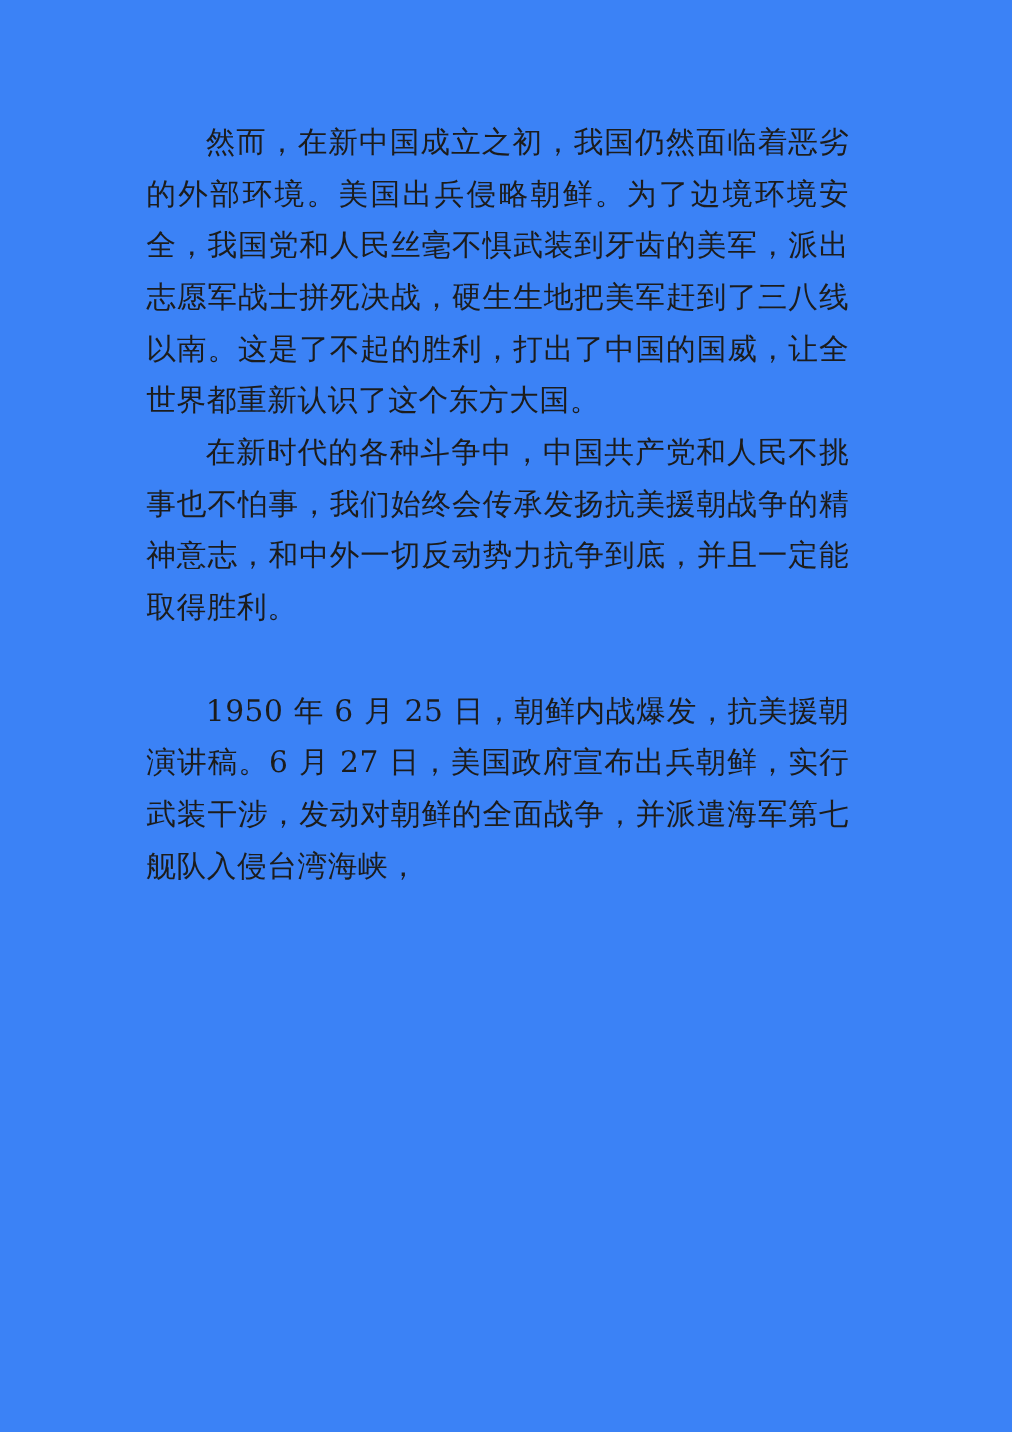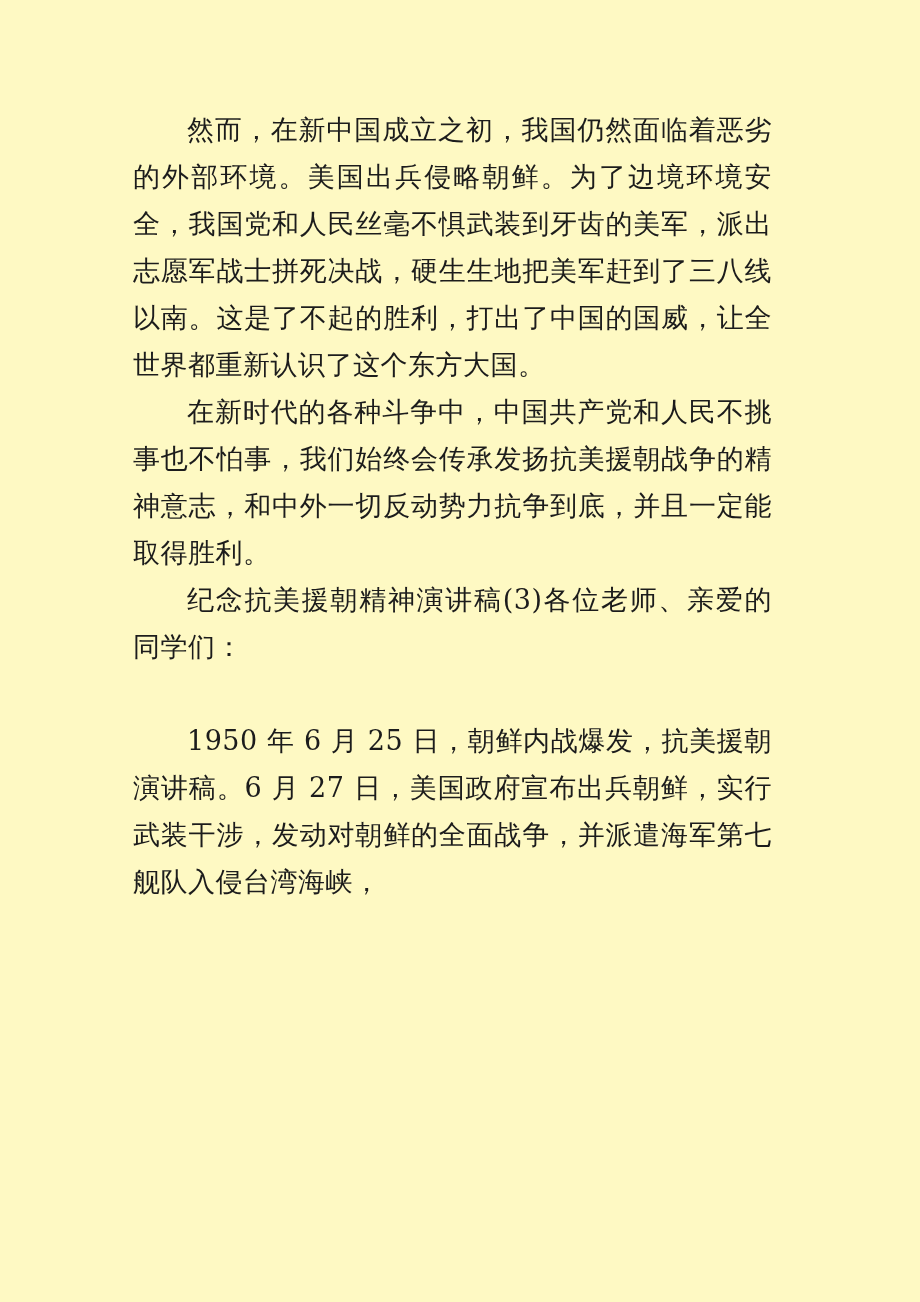--- a/index.html
+++ b/index.html
@@ -10,21 +10,21 @@
   body {
     width: 920px;
     height: 1302px;
     overflow: hidden;
     font-family: "DejaVu Serif", "Liberation Serif", serif;
   }
   .page {
     box-sizing: border-box;
     width: 920px;
     height: 1302px;
-    background: #fef9c3;
+    background: #3b82f6;
     padding: 106px 148px 0 133px;
   }
   .para {
     margin: 0;
     font-size: 27px;
     line-height: 47px;
     min-height: 47px;
     color: #1c1c1c;
     font-weight: 400;
     text-align: justify;
@@ -36,16 +36,15 @@
   .para.blank-line {
     text-indent: 0;
   }
 </style>
 </head>
 <body>
 
 <main class="page">
   <p class="para">然而，在新中国成立之初，我国仍然面临着恶劣的外部环境。美国出兵侵略朝鲜。为了边境环境安全，我国党和人民丝毫不惧武装到牙齿的美军，派出志愿军战士拼死决战，硬生生地把美军赶到了三八线以南。这是了不起的胜利，打出了中国的国威，让全世界都重新认识了这个东方大国。</p>
   <p class="para">在新时代的各种斗争中，中国共产党和人民不挑事也不怕事，我们始终会传承发扬抗美援朝战争的精神意志，和中外一切反动势力抗争到底，并且一定能取得胜利。</p>
-  <p class="para">纪念抗美援朝精神演讲稿(3)各位老师、亲爱的同学们：</p>
   <p class="para blank-line"></p>
   <p class="para">1950 年 6 月 25 日，朝鲜内战爆发，抗美援朝演讲稿。6 月 27 日，美国政府宣布出兵朝鲜，实行武装干涉，发动对朝鲜的全面战争，并派遣海军第七舰队入侵台湾海峡，</p>
 </main>
 
 </body></html>

